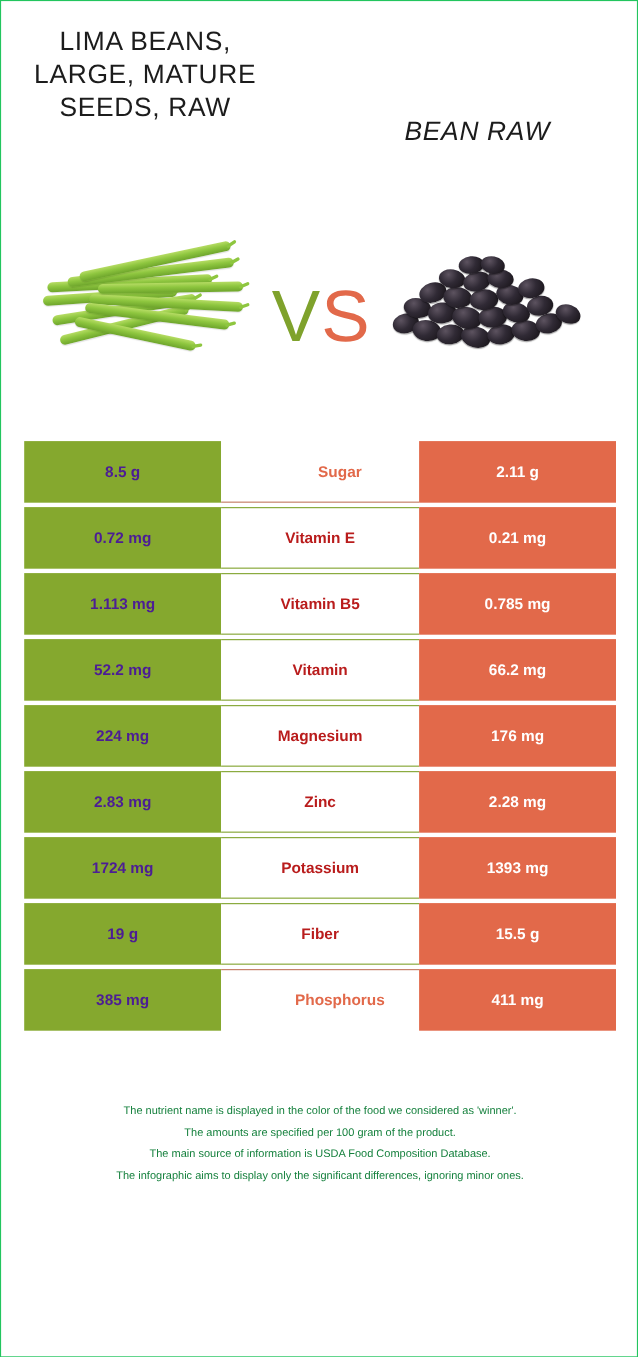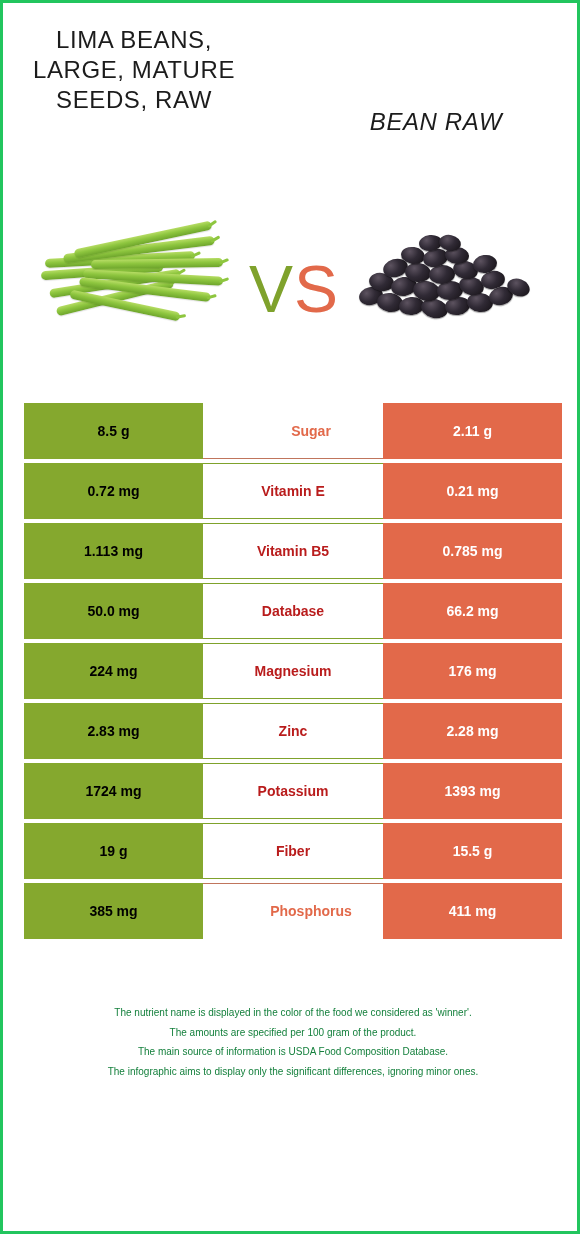--- a/index.html
+++ b/index.html
@@ -11,21 +11,21 @@
     width: 580px;
     height: 1234px;
     font-family: "Liberation Sans", sans-serif;
     overflow: hidden;
   }
   .page {
     position: relative;
     width: 580px;
     height: 1234px;
     box-sizing: border-box;
-    border: 3px solid #22c55e;
+    border: 1px solid #22c55e;
     background: #ffffff;
   }
 
   
   .header {
     position: relative;
     height: 185px;
   }
   .title {
     position: absolute;
@@ -129,21 +129,21 @@
     display: flex;
     align-items: center;
     justify-content: center;
     font-size: 14px;
     font-weight: 600;
     box-sizing: border-box;
   }
   .cell-left {
     width: 179px;
     background: #85a82e;
-    color: #000000;
+    color: #4c1d95;
   }
   .cell-mid {
     width: 180px;
     background: #ffffff;
     font-size: 14px;
     font-weight: 700;
     border-top: 1px solid transparent;
     border-bottom: 1px solid transparent;
   }
   .cell-right {
@@ -247,22 +247,22 @@
         <div class="cell cell-left">0.72 mg</div>
         <div class="cell cell-mid">Vitamin E</div>
         <div class="cell cell-right">0.21 mg</div>
       </div>
       <div class="row win-green">
         <div class="cell cell-left">1.113 mg</div>
         <div class="cell cell-mid">Vitamin B5</div>
         <div class="cell cell-right">0.785 mg</div>
       </div>
       <div class="row win-green">
-        <div class="cell cell-left">50.0 mg</div>
-        <div class="cell cell-mid">Database</div>
+        <div class="cell cell-left">52.2 mg</div>
+        <div class="cell cell-mid">Vitamin</div>
         <div class="cell cell-right">66.2 mg</div>
       </div>
       <div class="row win-green">
         <div class="cell cell-left">224 mg</div>
         <div class="cell cell-mid">Magnesium</div>
         <div class="cell cell-right">176 mg</div>
       </div>
       <div class="row win-green">
         <div class="cell cell-left">2.83 mg</div>
         <div class="cell cell-mid">Zinc</div>

